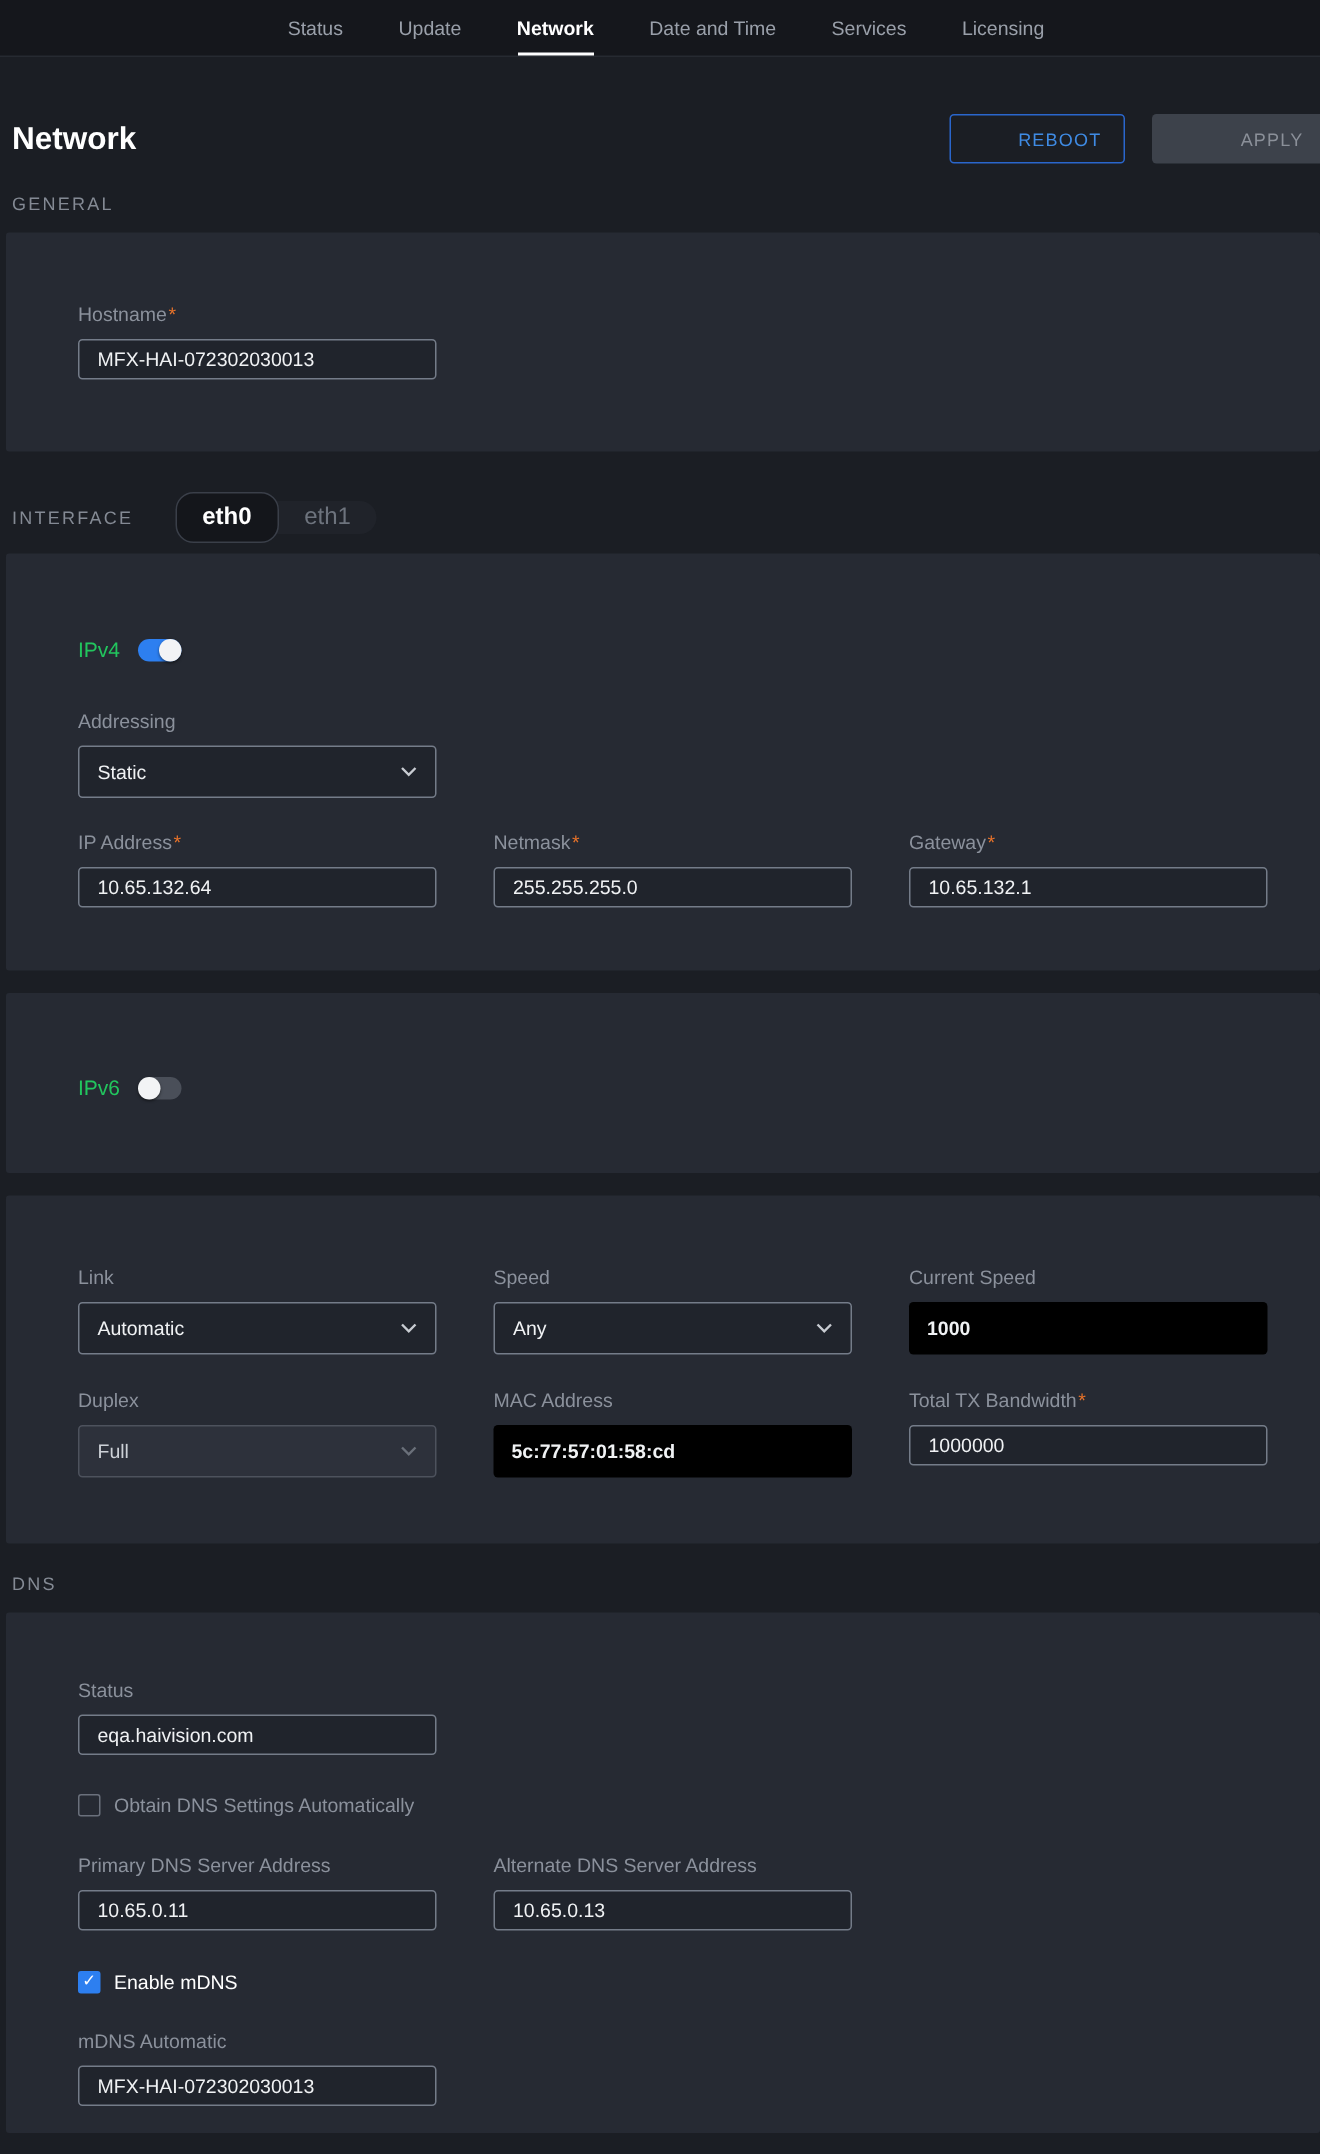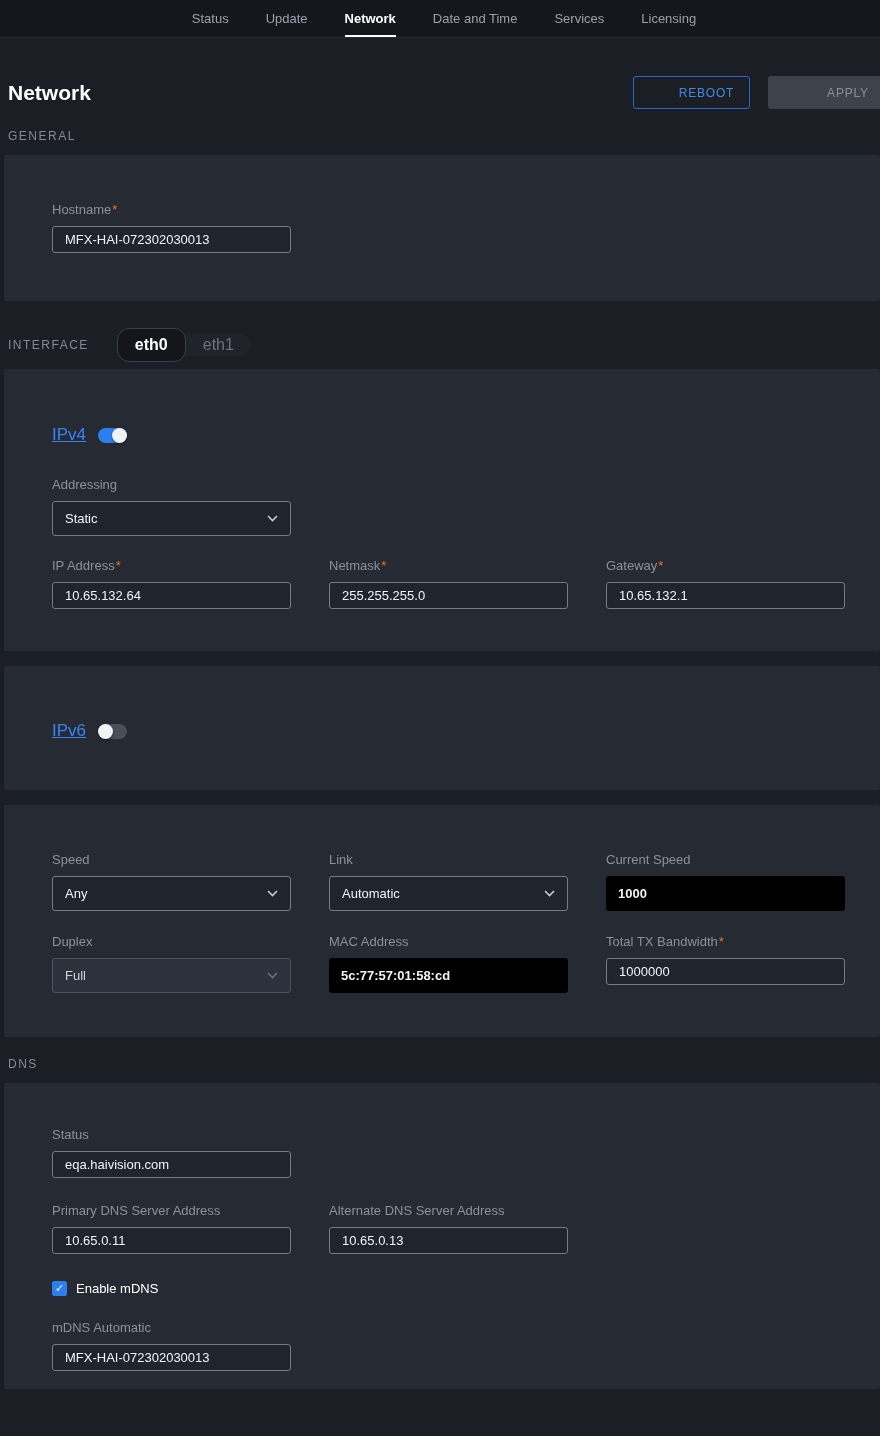--- a/index.html
+++ b/index.html
@@ -152,21 +152,21 @@
     font-weight: bold;
   }
   .row3 {
     display: grid;
     grid-template-columns: 239px 239px 239px;
     column-gap: 38px;
   }
 
   
   .toggle-row { display: flex; align-items: center; gap: 12px; }
-  .toggle-label { font-size: 17px; color: #3b82f6; text-decoration: underline; }
+  .toggle-label { font-size: 14px; color: #22c55e; }
   .toggle {
     width: 29px;
     height: 15px;
     border-radius: 8px;
     position: relative;
     cursor: pointer;
   }
   .toggle.on  { background: #2d7ff0; }
   .toggle.off { background: #4a4f59; }
   .knob {
@@ -323,42 +323,42 @@
     <div class="toggle off">
         <span class="knob"></span>
       </div>
   </div>
 </div>
 
 <div class="panel panel-link">
   <div class="row3">
     <div>
       <div class="label">
+        <span>Link</span>
+      </div>
+      <div class="select">
+        <span>Automatic</span>
+        <svg class="chev" width="11" height="7" viewBox="0 0 11 7">
+            <polyline points="1,1 5.5,5.5 10,1" fill="none" stroke="#c8ccd2" stroke-width="1.6"></polyline>
+          </svg>
+      </div>
+    </div>
+    <div>
+      <div class="label">
         <span>Speed</span>
       </div>
       <div class="select">
         <span>Any</span>
         <svg class="chev" width="11" height="7" viewBox="0 0 11 7">
             <polyline points="1,1 5.5,5.5 10,1" fill="none" stroke="#c8ccd2" stroke-width="1.6"></polyline>
           </svg>
       </div>
     </div>
     <div>
       <div class="label">
-        <span>Link</span>
-      </div>
-      <div class="select">
-        <span>Automatic</span>
-        <svg class="chev" width="11" height="7" viewBox="0 0 11 7">
-            <polyline points="1,1 5.5,5.5 10,1" fill="none" stroke="#c8ccd2" stroke-width="1.6"></polyline>
-          </svg>
-      </div>
-    </div>
-    <div>
-      <div class="label">
         <span>Current Speed</span>
       </div>
       <div class="readonly">1000</div>
     </div>
   </div>
 
   <div class="row3 mt-row2">
     <div>
       <div class="label">
         <span>Duplex</span>
@@ -388,20 +388,24 @@
 <div class="section-title">DNS</div>
 
 <div class="panel panel-dns">
   <div>
     <div class="label">
       <span>Status</span>
     </div>
     <input class="input" value="eqa.haivision.com" style="">
   </div>
 
+  <div class="check-row mt-check">
+    <div class="checkbox"></div>
+    <span class="check-label dim">Obtain DNS Settings Automatically</span>
+  </div>
 
   <div class="row3 mt-dns">
     <div>
       <div class="label">
         <span>Primary DNS Server Address</span>
       </div>
       <input class="input" value="10.65.0.11" style="">
     </div>
     <div>
       <div class="label">

